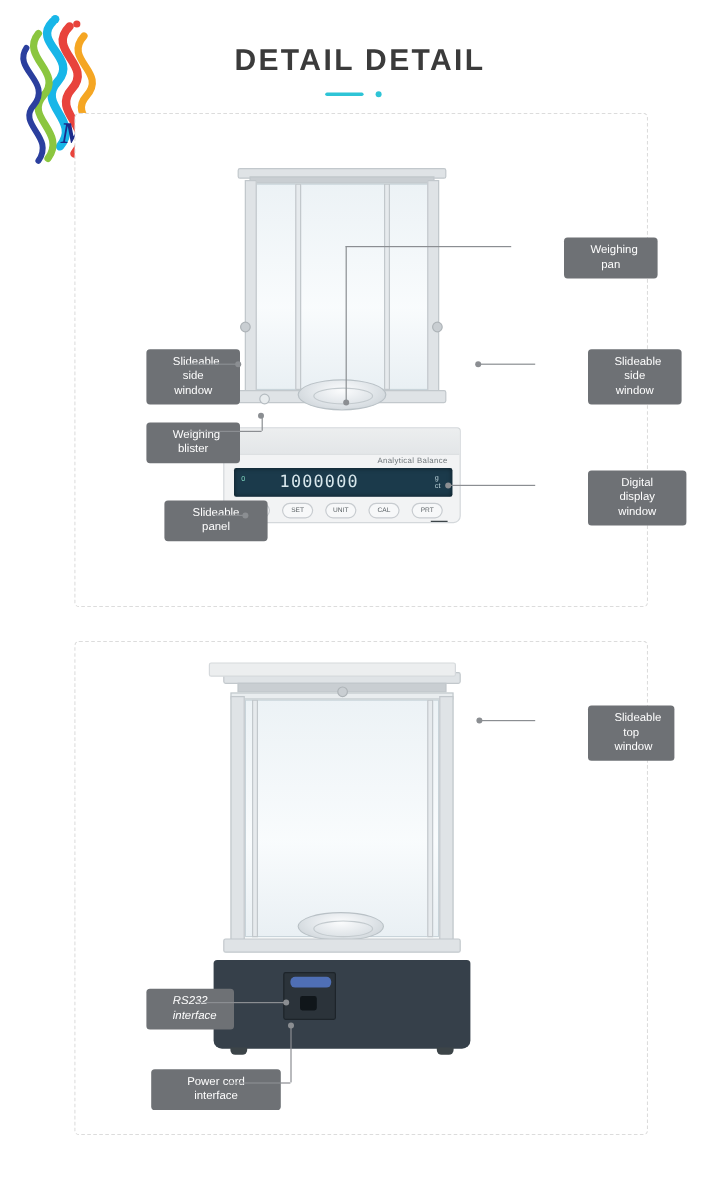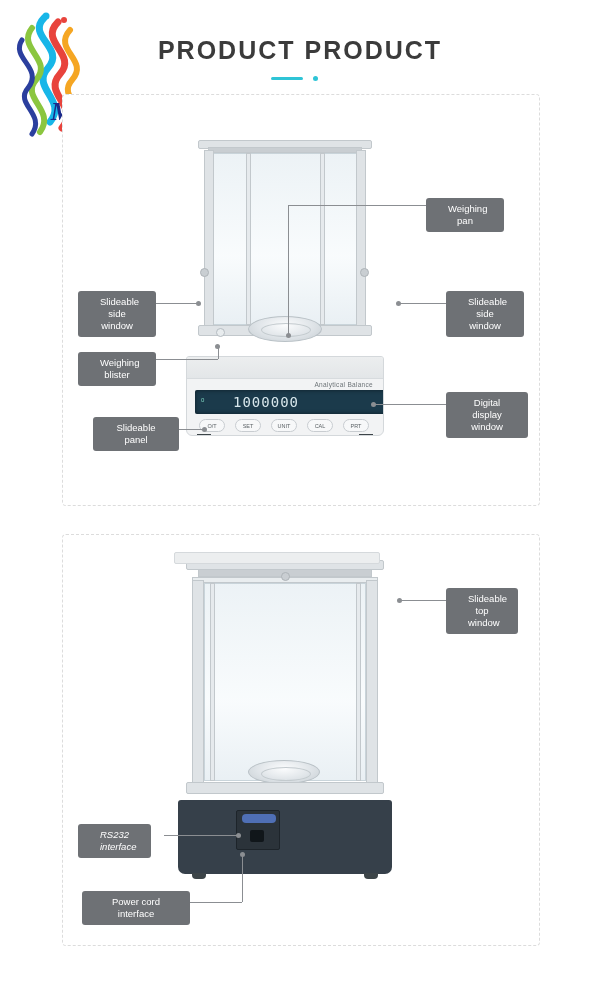--- a/index.html
+++ b/index.html
@@ -109,20 +109,21 @@
     position: absolute;
     background: #6e7175;
     color: #ffffff;
     font-size: 9.5px;
     line-height: 12px;
     padding: 5px 22px;
     border-radius: 3px;
     text-align: center;
     box-sizing: border-box;
     white-space: pre-line;
+    margin-left: 44px;
   }
   .leader {
     position: absolute;
     background: #8b8e92;
   }
   .leader.h { height: 1px; }
   .leader.v { width: 1px; }
   .leader-dot {
     position: absolute;
     width: 5px;
@@ -168,21 +169,20 @@
     position: absolute;
     right: 10px; top: 24px;
     font-size: 6.5px; color: #6d7478; letter-spacing: 0.3px;
   }
   .display-strip {
     position: absolute;
     left: 8px; top: 33px; width: 182px; height: 24px;
     background: #1b3a4b;
     border-radius: 2px;
     box-shadow: inset 0 0 4px rgba(0,0,0,0.5);
-    padding-left: 28px;
   }
   .lcd-number {
     position: absolute;
     left: 38px; top: 4px;
     font-family: "DejaVu Sans Mono", monospace;
     font-size: 14px;
     letter-spacing: 1px;
     color: #d8e7ec;
   }
   .lcd-unit {
@@ -310,21 +310,21 @@
       <path d="M14 30 C2 48, 36 58, 20 78 C6 94, 38 104, 24 124" stroke="#2b3f9e" stroke-width="5" fill="none" stroke-linecap="round"></path>
       <circle cx="38" cy="6" r="3.5" fill="#18b6e8"></circle>
       <circle cx="56" cy="10" r="3" fill="#e8433c"></circle>
     </svg>
     <div class="logo-text">
       <div class="logo-main">Master Science</div>
       <div class="logo-tag">"the ultimate technology"</div>
     </div>
   </div>
 
-  <div class="title">PRODUCT  PRODUCT</div>
+  <div class="title">DETAIL  DETAIL</div>
   <div class="title-rule">
     <div class="bar"></div>
     <div class="dot"></div>
   </div>
 
   <div class="panel" id="panel-top"></div>
 
   <div class="fig-top">
 
     <div class="draft-shield">

